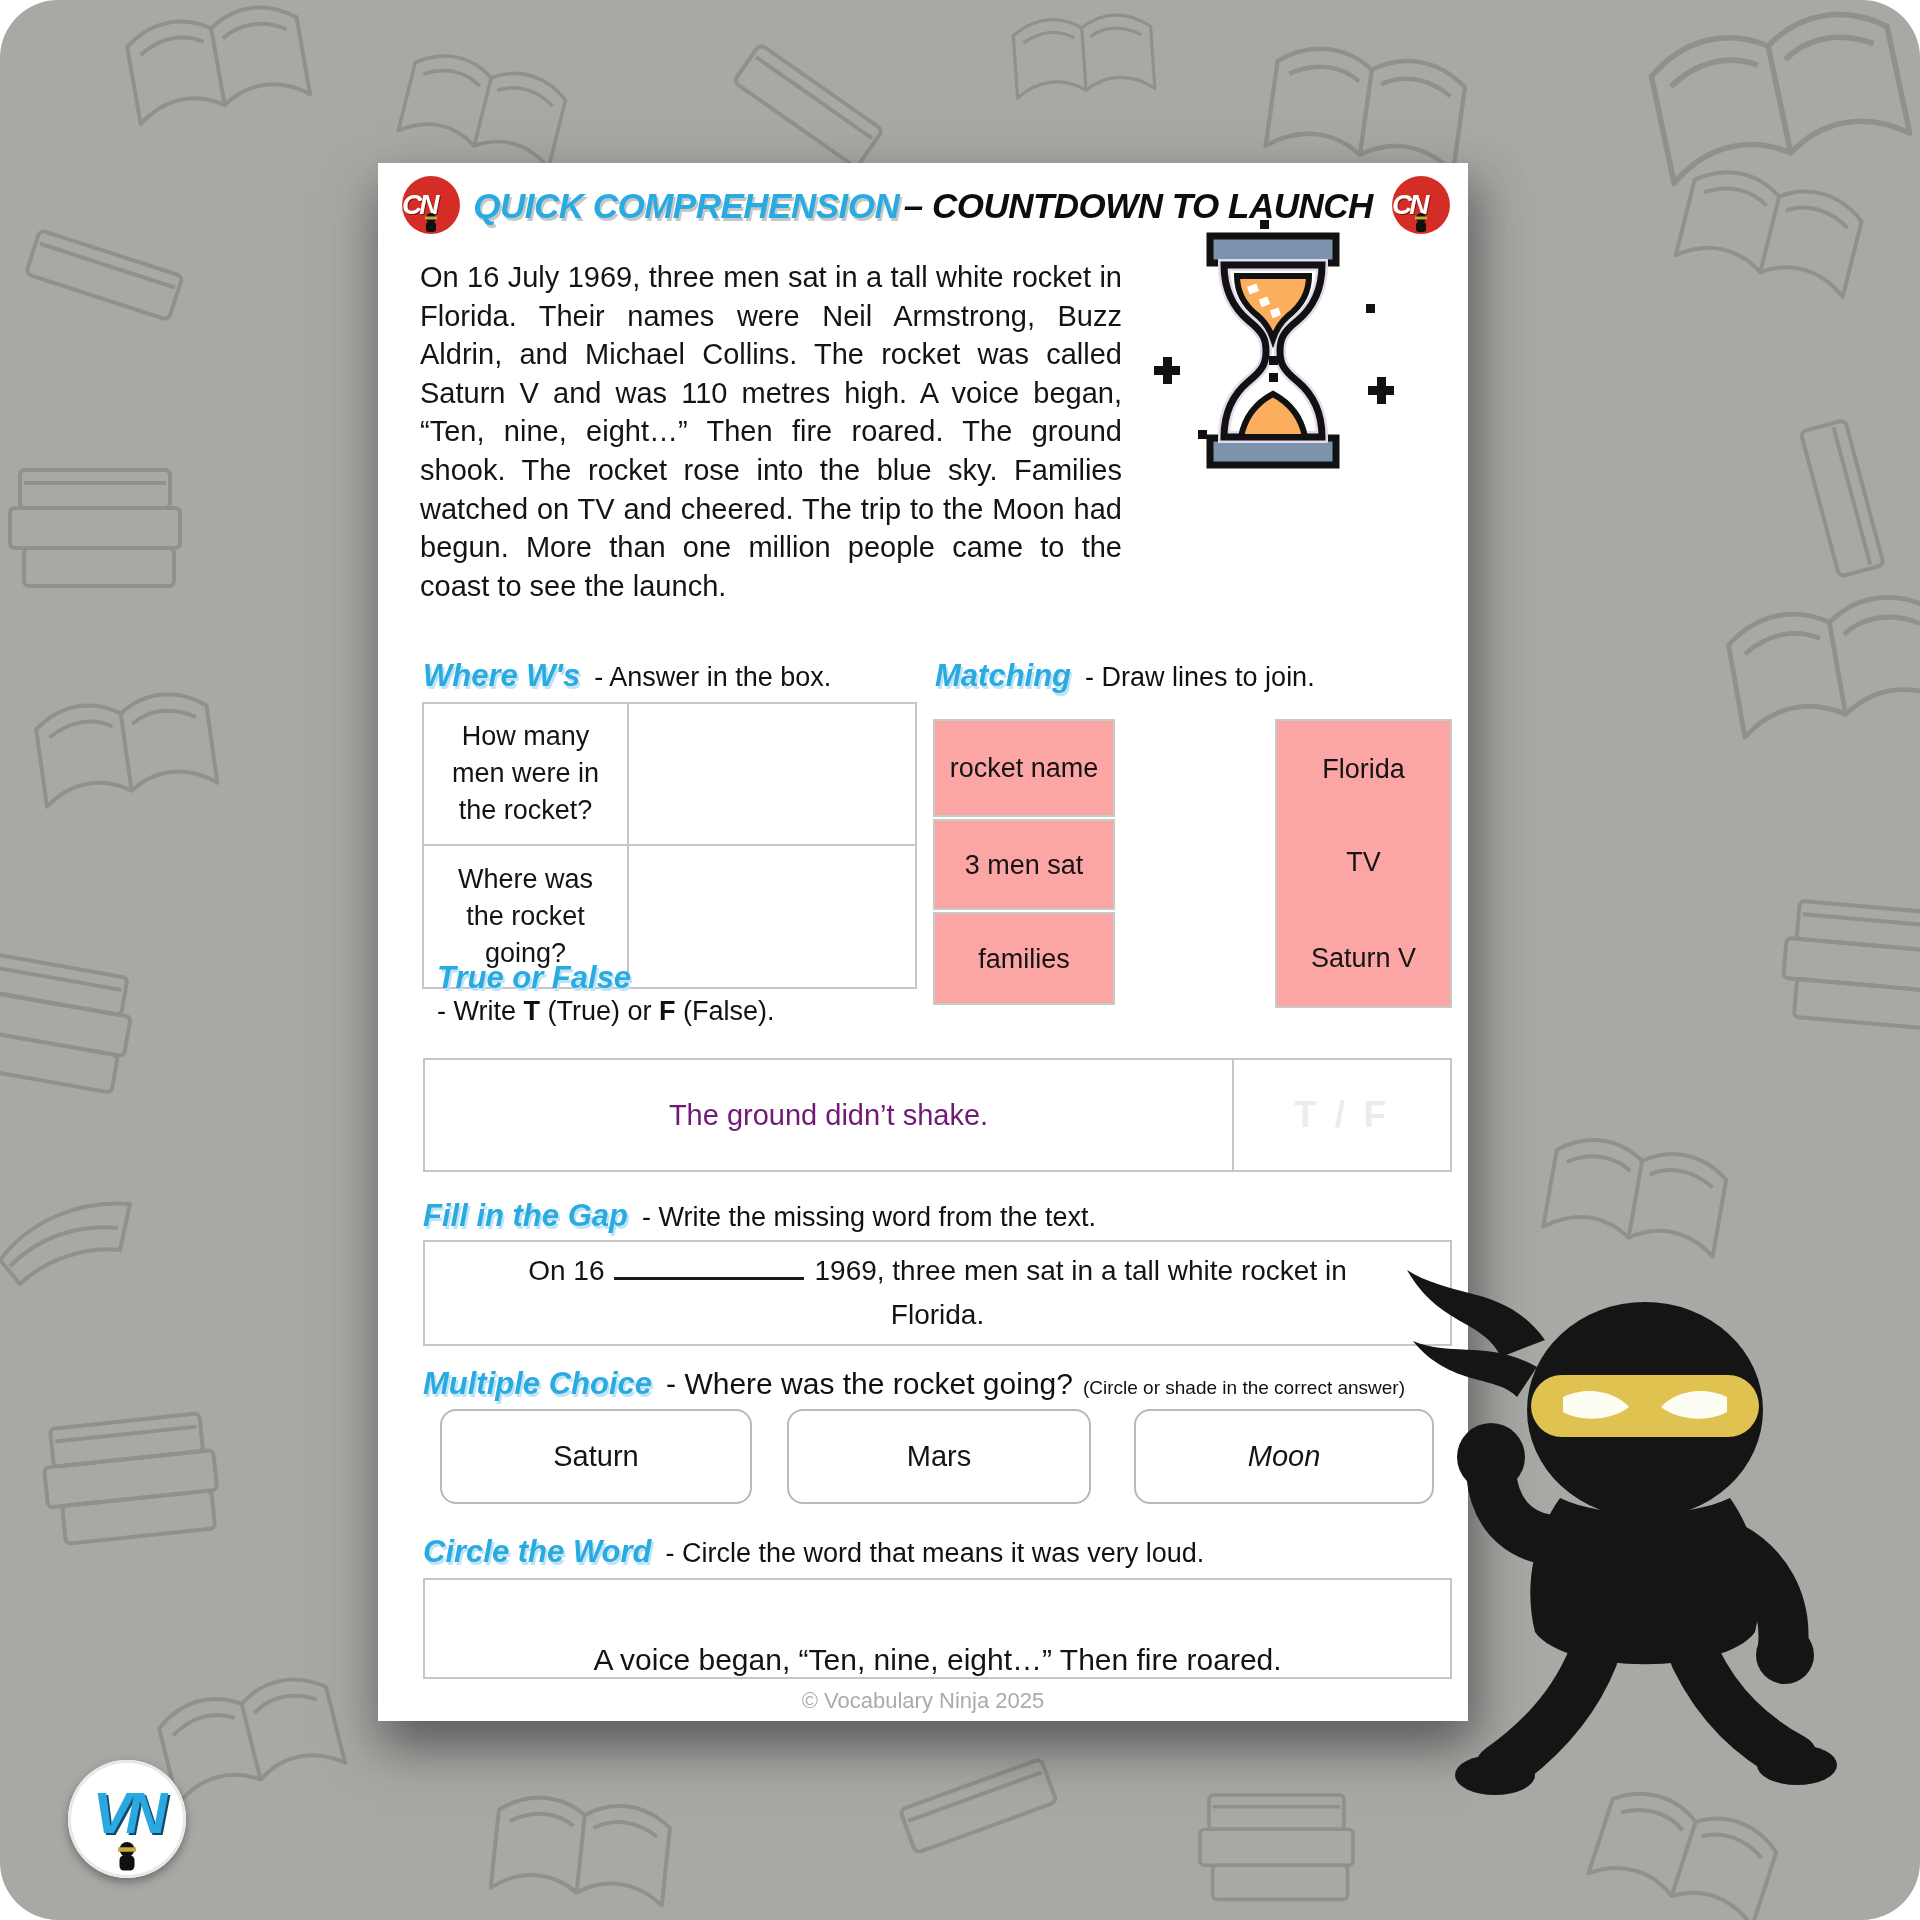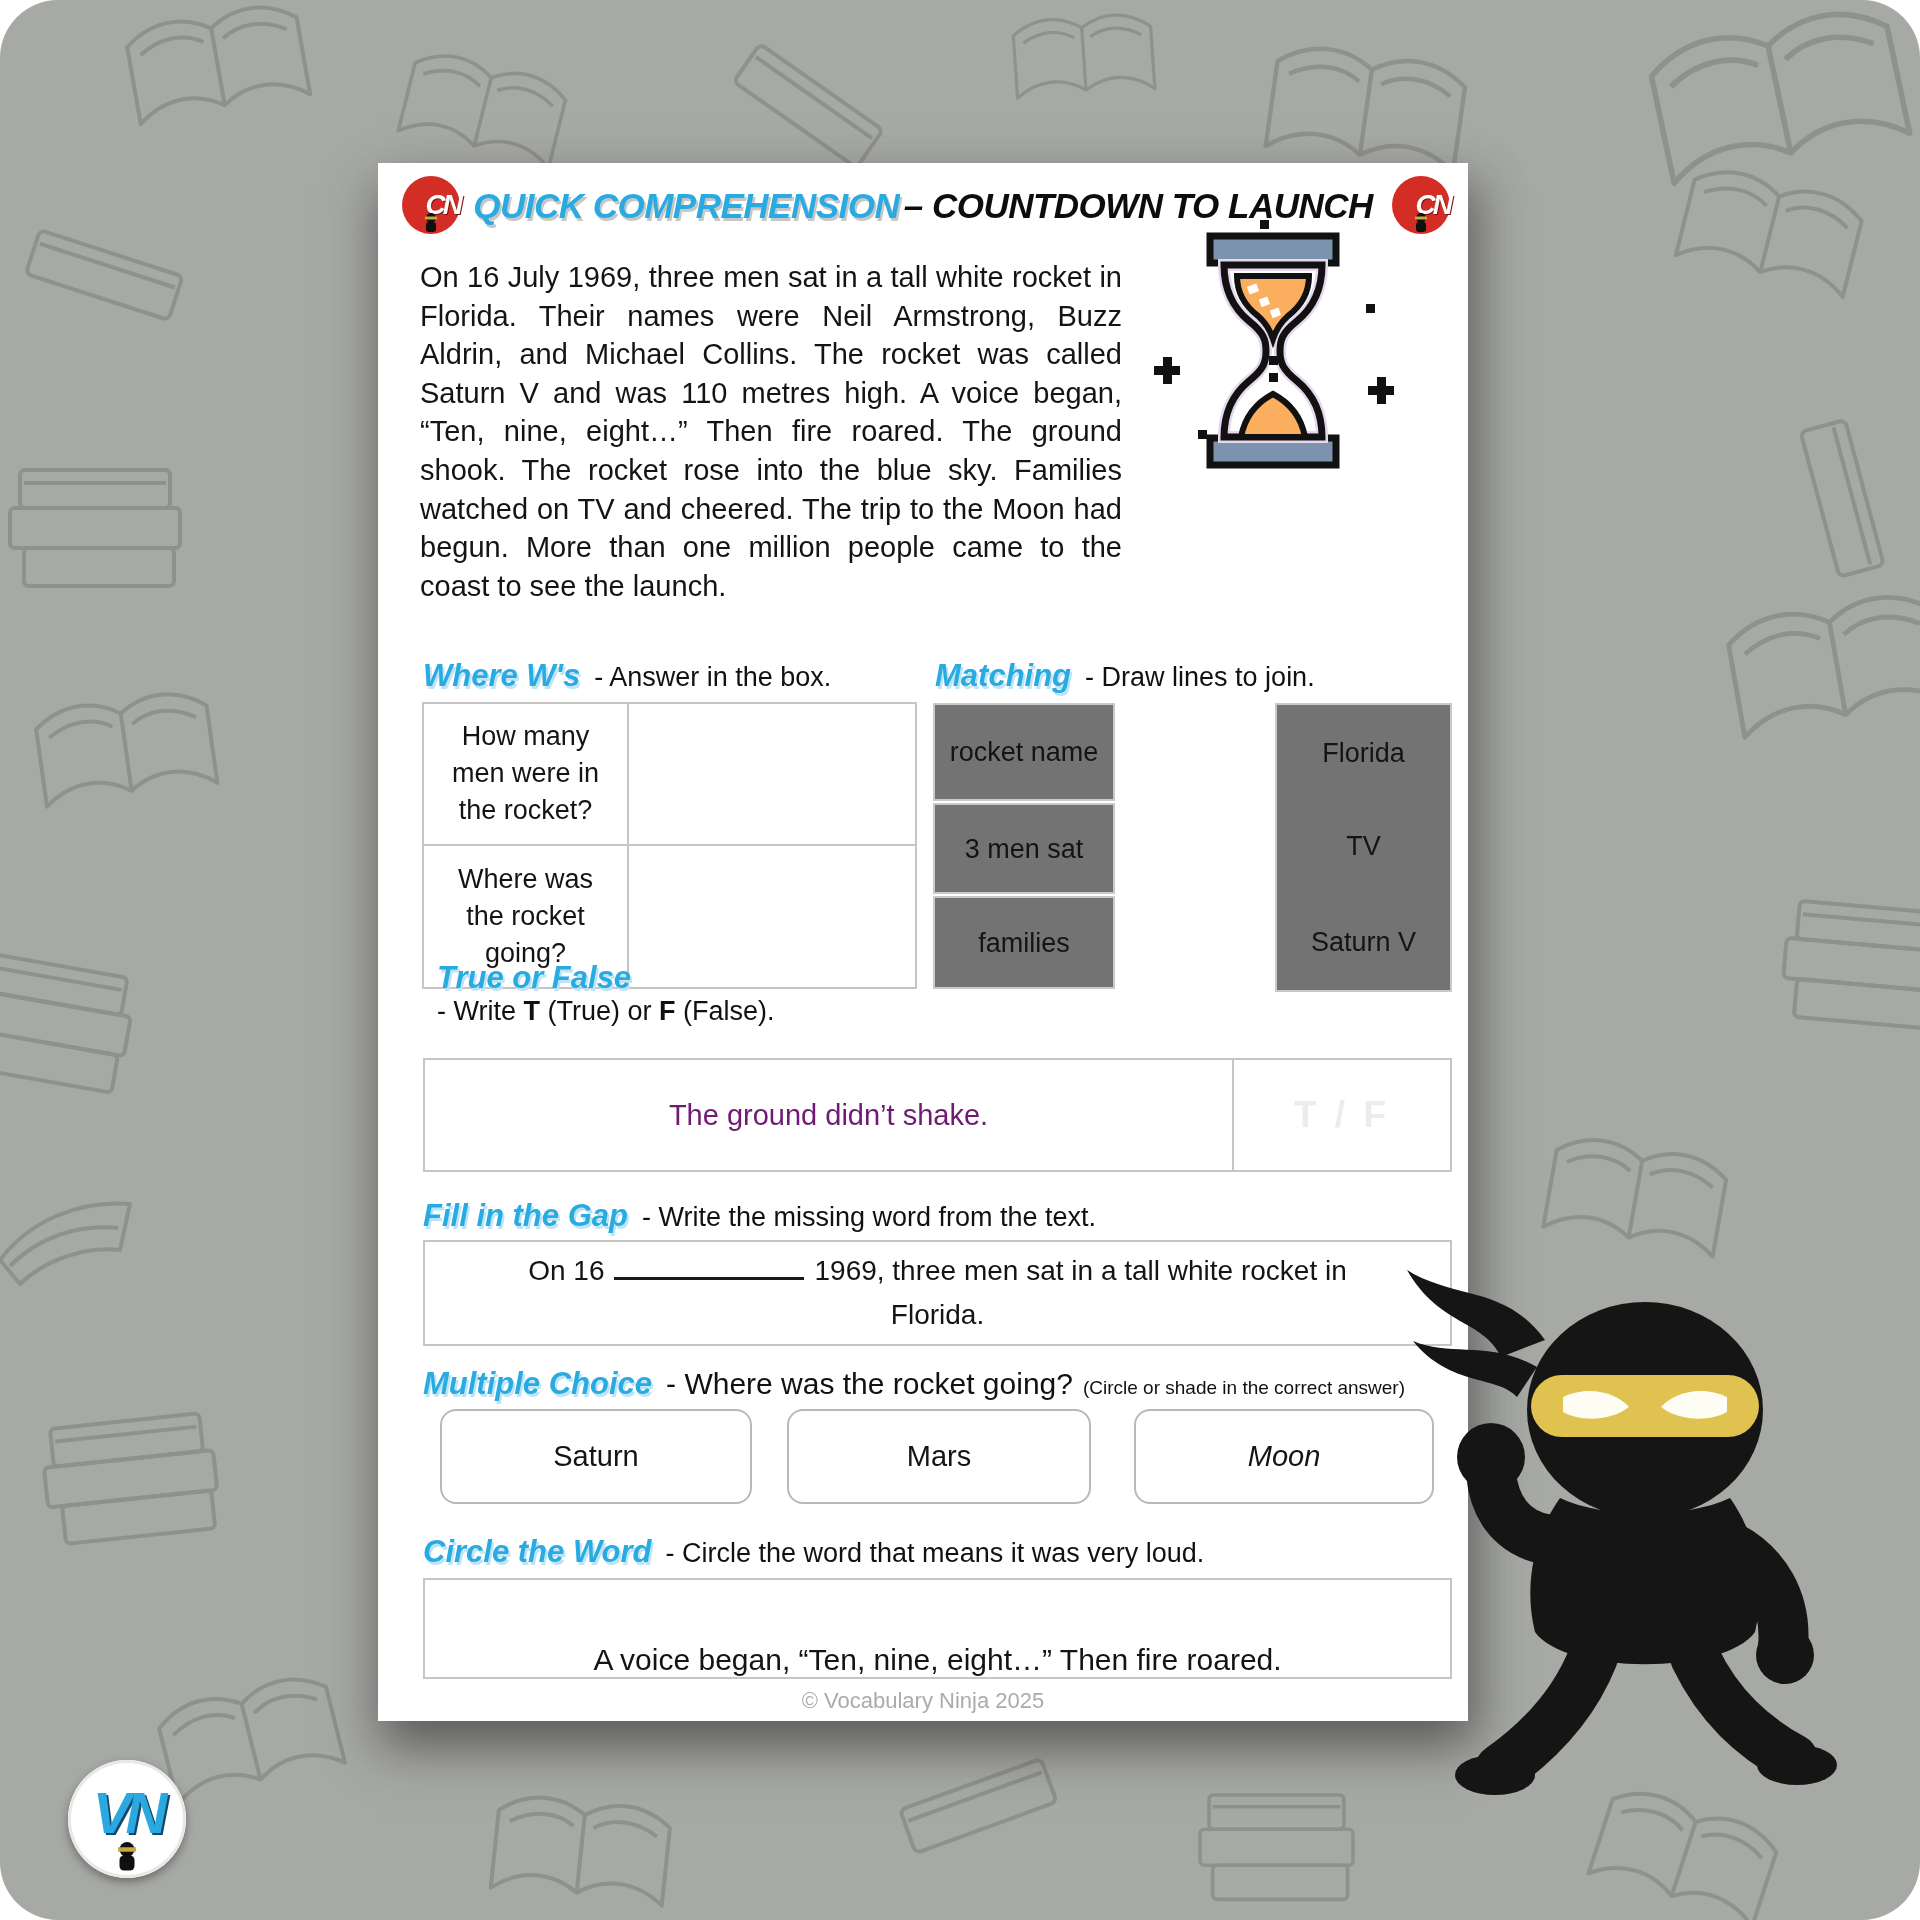--- a/index.html
+++ b/index.html
@@ -9,21 +9,21 @@
 
   
   .backdrop{left:0;top:0;width:1920px;height:1920px;z-index:0;}
 
   
   .page{left:378px;top:163px;width:1090px;height:1558px;background:#ffffff;z-index:2;
         box-shadow:0 26px 48px rgba(45,45,45,.50), 18px 18px 40px rgba(60,60,60,.25);}
 
   
   .cn-logo{width:58px;height:58px;border-radius:50%;background:#d42d26;display:flex;
-           align-items:center;justify-content:flex-end;position:absolute;z-index:3;}
+           align-items:center;justify-content:flex-start;position:absolute;z-index:3;}
   .cn-logo .cn-txt{color:#ffffff;font-weight:bold;font-style:italic;font-size:28px;letter-spacing:-3px;
            text-shadow:1px 1px 0 #7e120e;}
   .cn-mini{position:absolute;left:50%;bottom:1px;transform:translateX(-50%);}
   .title-row{left:378px;top:186px;width:1090px;text-align:center;z-index:3;}
   .title-blue{color:#29abe2;font-weight:bold;font-style:italic;font-size:35px;letter-spacing:-0.5px;
               text-shadow:2px 3px 0 #c7c7c7;}
   .title-black{color:#0d0d0d;font-weight:bold;font-style:italic;font-size:35px;letter-spacing:-0.5px;}
 
   
   .passage{left:420px;top:258px;width:702px;font-size:29px;line-height:38.6px;color:#141414;
@@ -39,21 +39,21 @@
   
   .fivews-table{left:422px;top:702px;width:491px;height:283px;border:2px solid #c6c6c6;z-index:3;
                 display:grid;grid-template-columns:205px 1fr;grid-template-rows:1fr 1fr;}
   .fw-q{border-right:2px solid #c6c6c6;display:flex;align-items:center;justify-content:center;
         text-align:center;font-size:27px;line-height:37px;color:#141414;padding:4px 14px;}
   .fw-a{background:#ffffff;}
   .fw-row1{border-bottom:2px solid #c6c6c6;}
 
   
   .match-box{border:2px solid #c9c9c9;display:flex;align-items:center;justify-content:center;
-             text-align:center;font-size:27px;line-height:36px;color:#141414;background:#737373;z-index:3;}
+             text-align:center;font-size:27px;line-height:36px;color:#141414;background:#fca5a5;z-index:3;margin-top:16px;}
   .match-left{left:933px;width:178px;}
   .match-right{left:1275px;width:173px;}
 
   
   .tf-box{left:423px;top:1058px;width:1025px;height:110px;border:2px solid #c6c6c6;display:flex;z-index:3;}
   .tf-state{width:807px;border-right:2px solid #c6c6c6;display:flex;align-items:center;justify-content:center;
             font-size:29px;color:#701a75;}
   .tf-ans{flex:1;display:flex;align-items:center;justify-content:center;color:#ececec;
           font-size:37px;font-weight:bold;letter-spacing:4px;}
 

